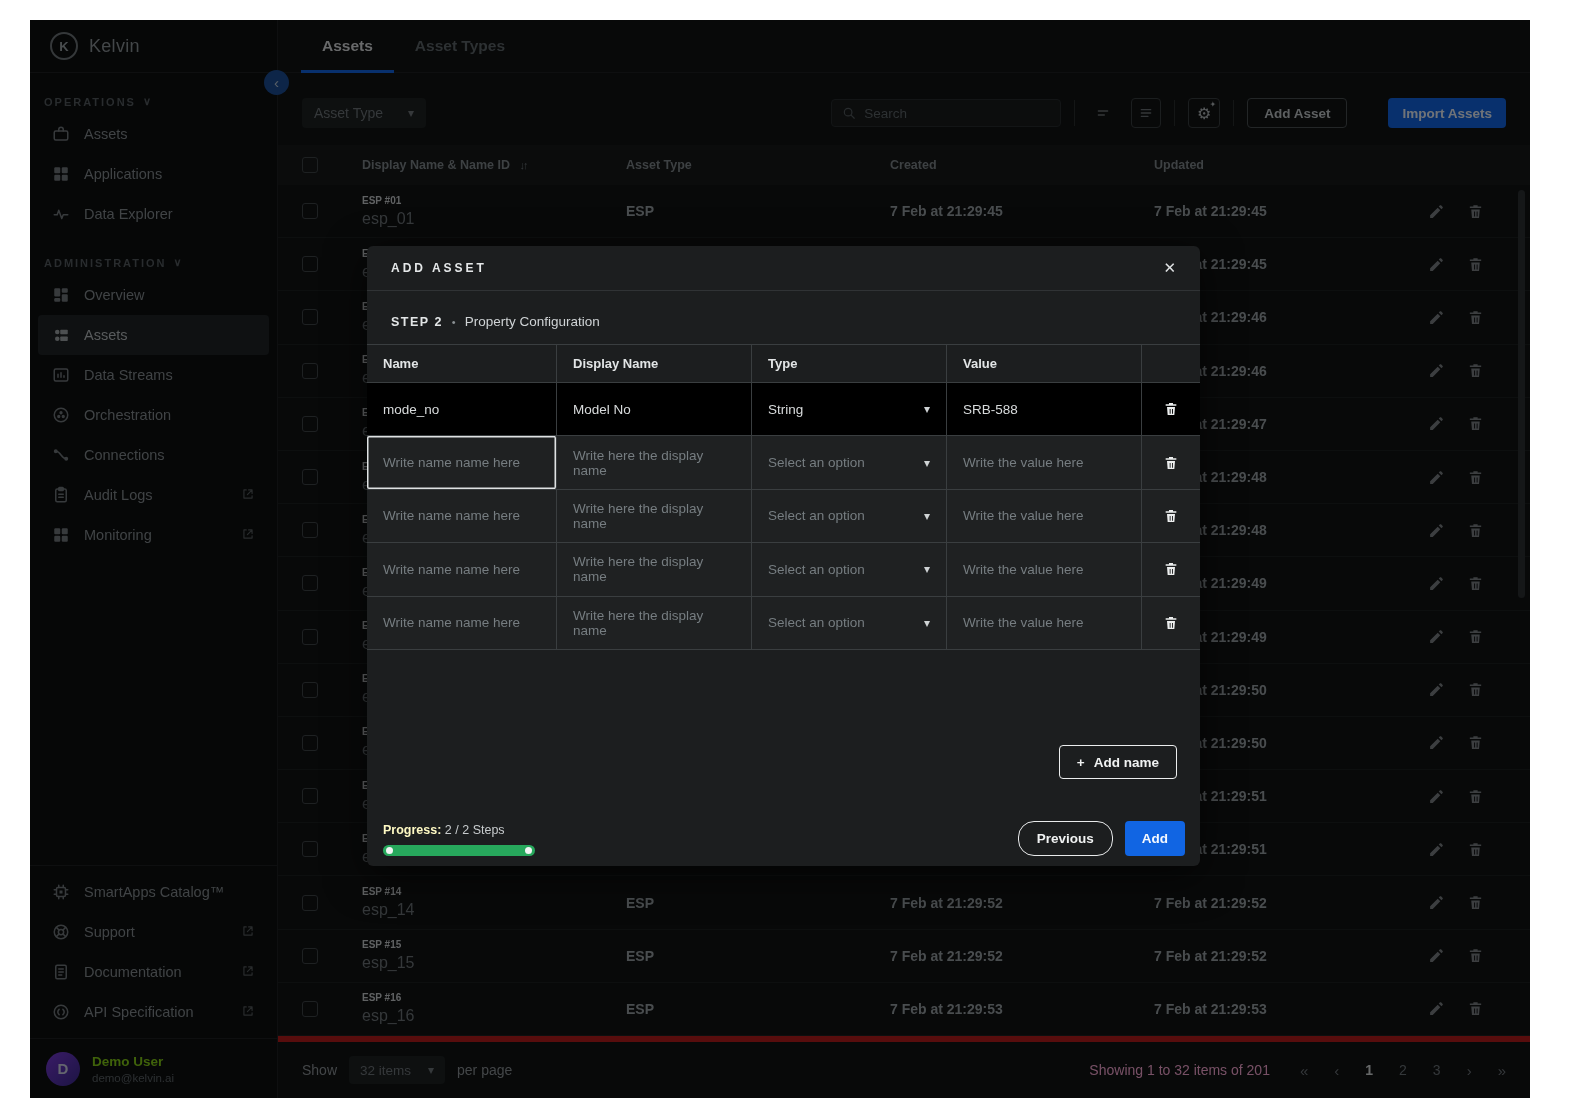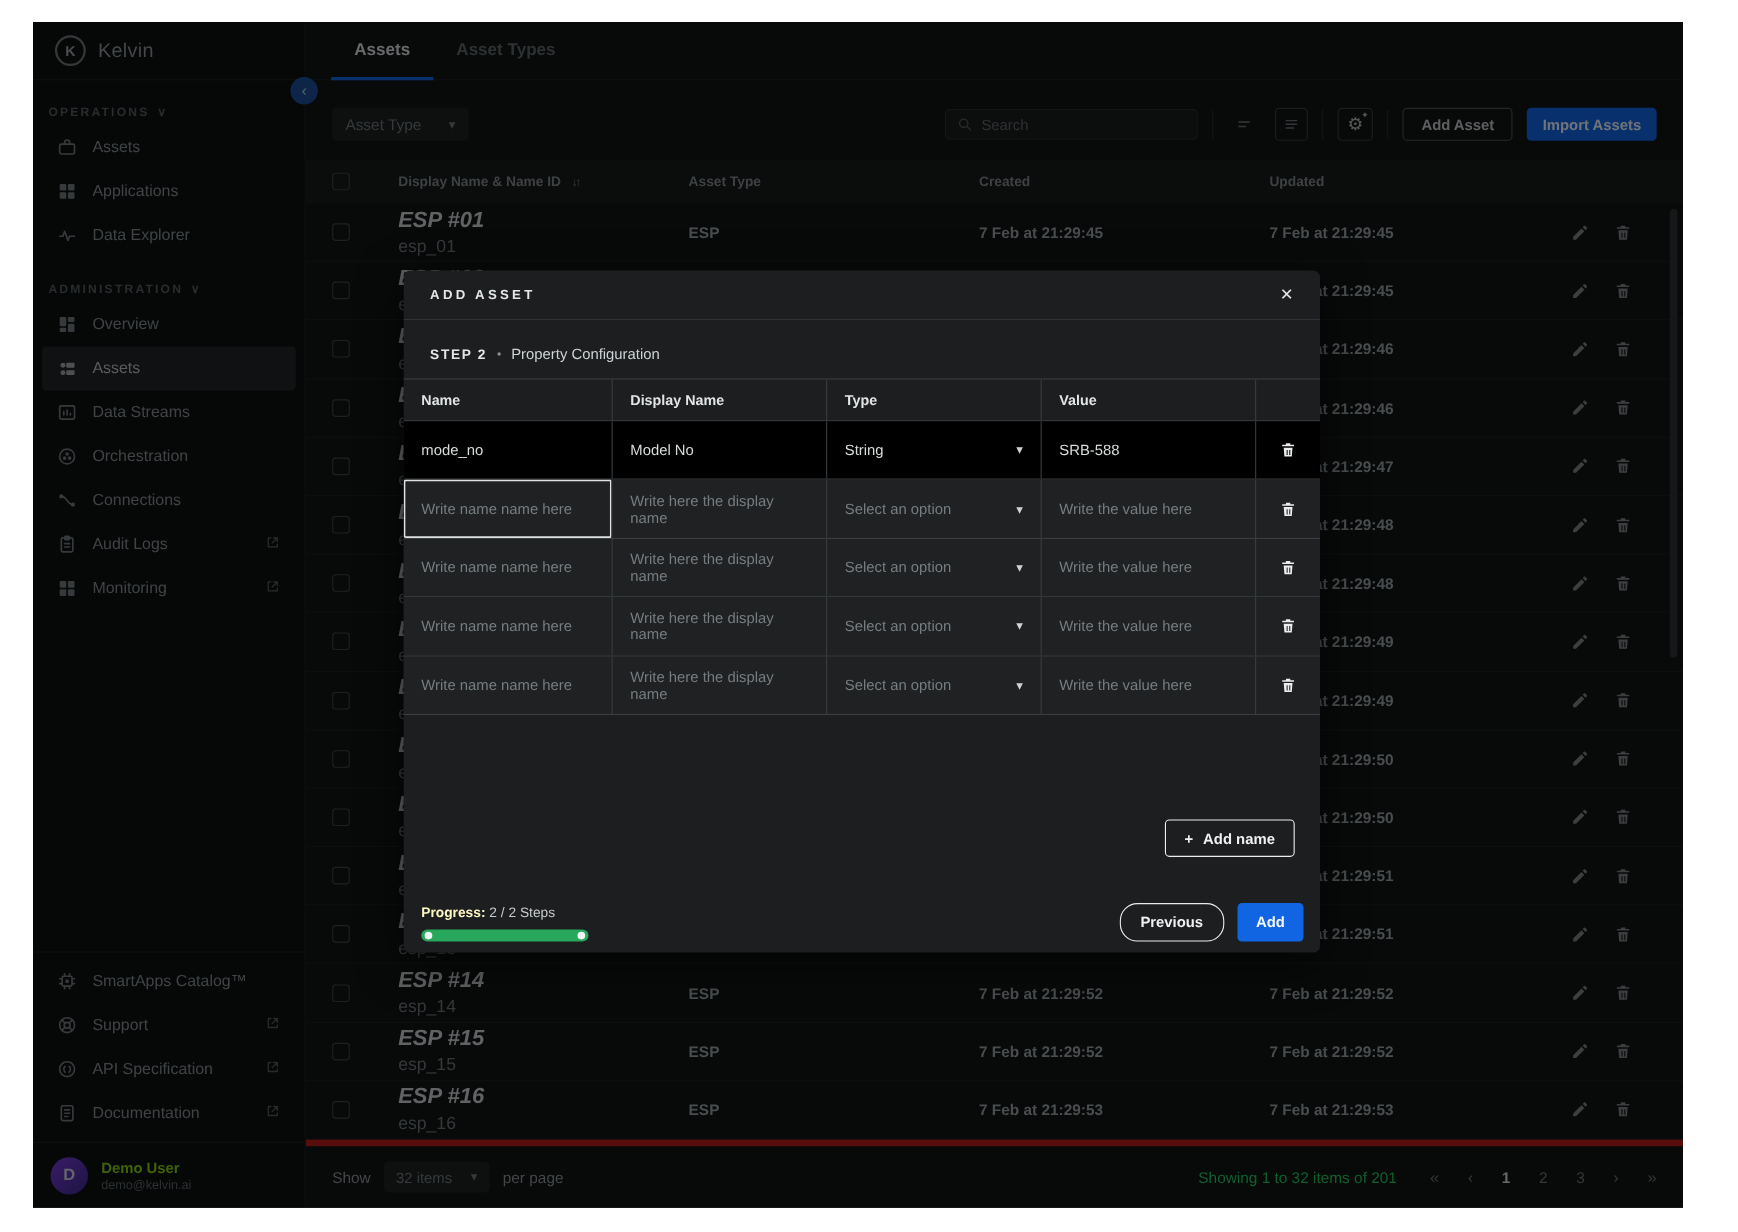--- a/index.html
+++ b/index.html
@@ -38,46 +38,46 @@
   .tb-right { margin-left:auto; display:flex; align-items:center; gap:13px; }
   .search-box { width:230px; height:28px; background:#191c1d; border:1px solid #282c2e; border-radius:4px; display:flex; align-items:center; gap:8px; padding:0 10px; color:#5f666a; }
   .search-box input { background:transparent; border:none; outline:none; color:#9aa1a5; font-size:13.5px; width:100%; font-family:inherit; }
   .search-box input::placeholder { color:#5f666a; }
   .v-div { width:1px; height:26px; background:#2a2e2f; }
   .toggle-btn { width:30px; height:30px; background:transparent; border:1px solid transparent; border-radius:4px; display:flex; align-items:center; justify-content:center; color:#7d8387; cursor:pointer; }
   .toggle-btn.selected { border-color:#3a3f41; }
   .gear-btn { width:32px; height:30px; background:transparent; border:1px solid #3a3f41; border-radius:4px; color:#b2b8bb; font-size:16px; position:relative; cursor:pointer; }
   .gear-btn .spark { position:absolute; top:1px; right:3px; font-size:8px; color:#b2b8bb; }
   .btn-outline { height:30px; padding:0 16px; background:transparent; border:1px solid #4a5053; border-radius:4px; color:#c3c8cb; font-size:13.5px; font-weight:bold; cursor:pointer; font-family:inherit; }
-  .btn-primary { height:30px; padding:0 14px; background:#1165e3; border:none; border-radius:4px; color:#eaf1fb; font-size:13.5px; font-weight:bold; cursor:pointer; font-family:inherit; }
+  .btn-primary { height:30px; padding:0 14px; background:#1165e3; border:none; border-radius:4px; color:#eaf1fb; font-size:13.5px; font-weight:bold; cursor:pointer; font-family:inherit;margin-left:28px; }
 
   
   .thead { margin-top:17px; height:40px; background:#17191a; display:flex; align-items:center; padding:0 24px; color:#81888c; font-size:12.5px; font-weight:bold; }
   .col-check { width:48px; display:flex; align-items:center; }
   .col-name { width:276px; padding-left:12px; }
   .col-type { width:264px; }
   .col-created { width:264px; }
   .col-updated { width:252px; }
   .col-actions { flex:1; display:flex; justify-content:flex-end; gap:22px; padding-right:22px; }
   .checkbox { width:16px; height:16px; border:1.5px solid #3f4548; border-radius:3px; background:transparent; cursor:pointer; }
   .sort-ic { color:#6d7478; font-size:11px; margin-left:6px; letter-spacing:-2px; }
   .tbody { height:851px; overflow:hidden; }
   .trow { height:53.2px; display:flex; align-items:center; padding:0 24px; border-bottom:1px solid #1d2021; }
-  .cell-dn { color:#c9cdcf; font-size:20px; font-weight:bold;font-style:italic; }
+  .cell-dn { color:#c9cdcf; font-size:10px; font-weight:bold; }
   .cell-id { color:#6f767a; font-size:16px; margin-top:4px; }
   .cell-txt { color:#9aa1a5; font-size:14px;font-weight:bold; }
   .act-ic { width:17px; height:17px; color:#7d8387; cursor:pointer; }
   .scroll-thumb { position:absolute; right:5px; top:170px; width:7px; height:408px; background:#2c3032; border-radius:4px; z-index:2; }
 
   
   .main-footer { position:absolute; left:0; right:0; bottom:0; height:62px; border-top:6px solid #b91c1c; display:flex; align-items:center; padding:0 24px; background:#111314; }
   .mf-label { color:#8d9397; font-size:14px; }
   .pp-select { width:96px; height:28px; margin:0 12px; background:#1e2223; border:none; border-radius:4px; color:#70777b; font-size:13.5px; display:flex; align-items:center; justify-content:space-between; padding:0 11px; cursor:pointer; }
   .mf-right { margin-left:auto; display:flex; align-items:center; gap:26px; color:#6e757a; font-size:14px; }
-  .pg-sum { color:#22c55e; margin-right:4px; }
+  .pg-sum { color:#f9a8d4; margin-right:4px; }
   .pg-btn { cursor:pointer; font-size:15px; }
   .pg-num { cursor:pointer; }
   .pg-num.current { color:#d5d9da; font-weight:bold; }
 
   
   .overlay { position:absolute; inset:0; background:rgba(0,0,0,.52); z-index:40; }
   .modal { position:absolute; left:337px; top:226px; width:833px; height:620px; background:#1c1e1f; border-radius:6px; z-index:50; box-shadow:0 10px 40px rgba(0,0,0,.6); }
   .modal-header { height:45px; display:flex; align-items:center; justify-content:space-between; padding:0 24px; border-bottom:1px solid #303335; }
   .modal-title { color:#e4e7e8; font-size:12px; font-weight:bold; letter-spacing:3px; }
   .modal-close { background:none; border:none; color:#dfe2e3; font-size:15px; cursor:pointer; }
@@ -242,35 +242,35 @@
               <path d="M5.8 5.8l3.5 3.5M18.2 5.8l-3.5 3.5M5.8 18.2l3.5-3.5M18.2 18.2l-3.5-3.5"></path>
             </svg>
         <span>Support</span>
         <span class="ext"><svg class="ic" viewBox="0 0 24 24">
                 <path d="M9 5H5v14h14v-4"></path>
                 <path d="M13 5h6v6M19 5l-8 8"></path>
               </svg></span>
       </div>
       <div class="side-item">
         <svg class="ic" viewBox="0 0 24 24">
+              <rect x="5" y="3" width="14" height="18" rx="2"></rect>
+              <path d="M9 8h6M9 12h6M9 16h4"></path>
+            </svg>
+        <span>Documentation</span>
+        <span class="ext"><svg class="ic" viewBox="0 0 24 24">
+                <path d="M9 5H5v14h14v-4"></path>
+                <path d="M13 5h6v6M19 5l-8 8"></path>
+              </svg></span>
+      </div>
+      <div class="side-item">
+        <svg class="ic" viewBox="0 0 24 24">
               <circle cx="12" cy="12" r="9"></circle>
               <path d="M9.5 8.5c-2 2-2 5 0 7M14.5 8.5c2 2 2 5 0 7"></path>
             </svg>
         <span>API Specification</span>
-        <span class="ext"><svg class="ic" viewBox="0 0 24 24">
-                <path d="M9 5H5v14h14v-4"></path>
-                <path d="M13 5h6v6M19 5l-8 8"></path>
-              </svg></span>
-      </div>
-      <div class="side-item">
-        <svg class="ic" viewBox="0 0 24 24">
-              <rect x="5" y="3" width="14" height="18" rx="2"></rect>
-              <path d="M9 8h6M9 12h6M9 16h4"></path>
-            </svg>
-        <span>Documentation</span>
         <span class="ext"><svg class="ic" viewBox="0 0 24 24">
                 <path d="M9 5H5v14h14v-4"></path>
                 <path d="M13 5h6v6M19 5l-8 8"></path>
               </svg></span>
       </div>
     </div>
 
     <div class="user-row">
       <div class="avatar">D</div>
       <div>

